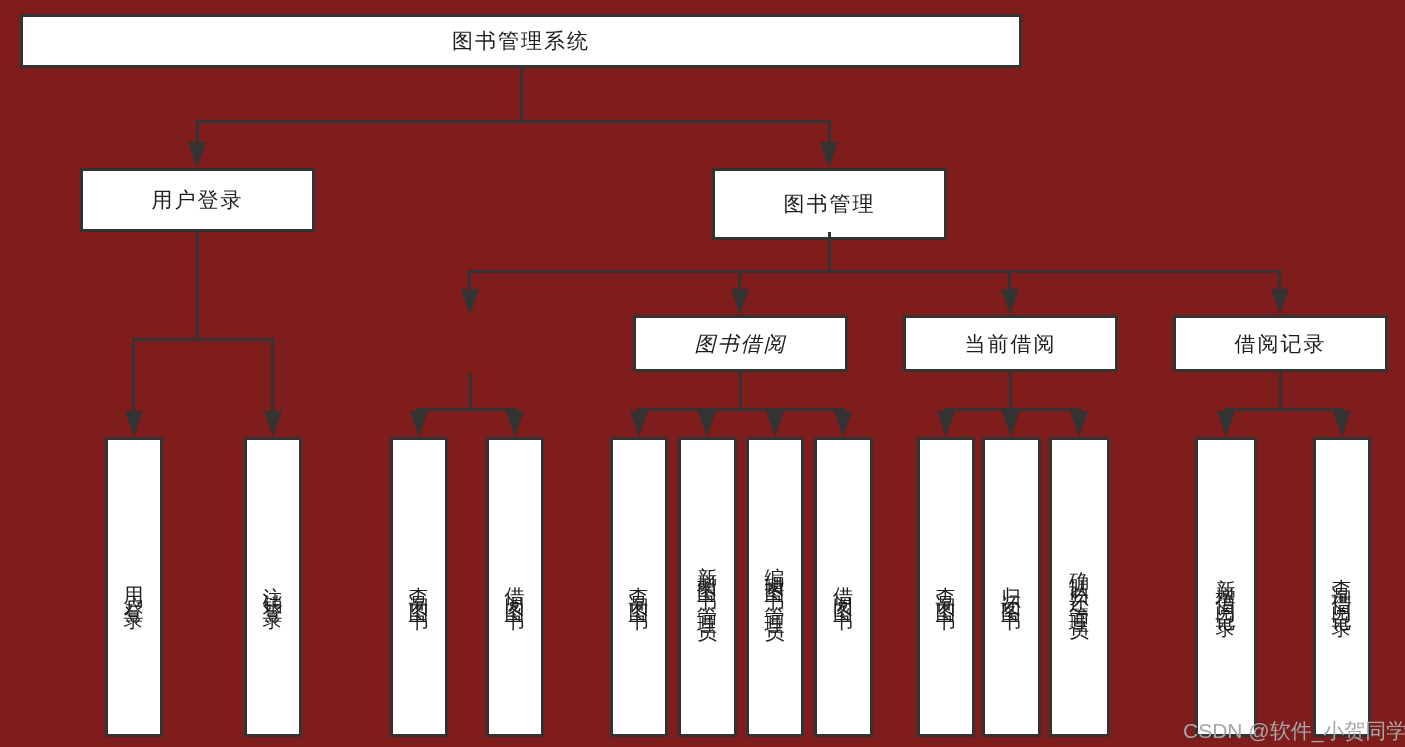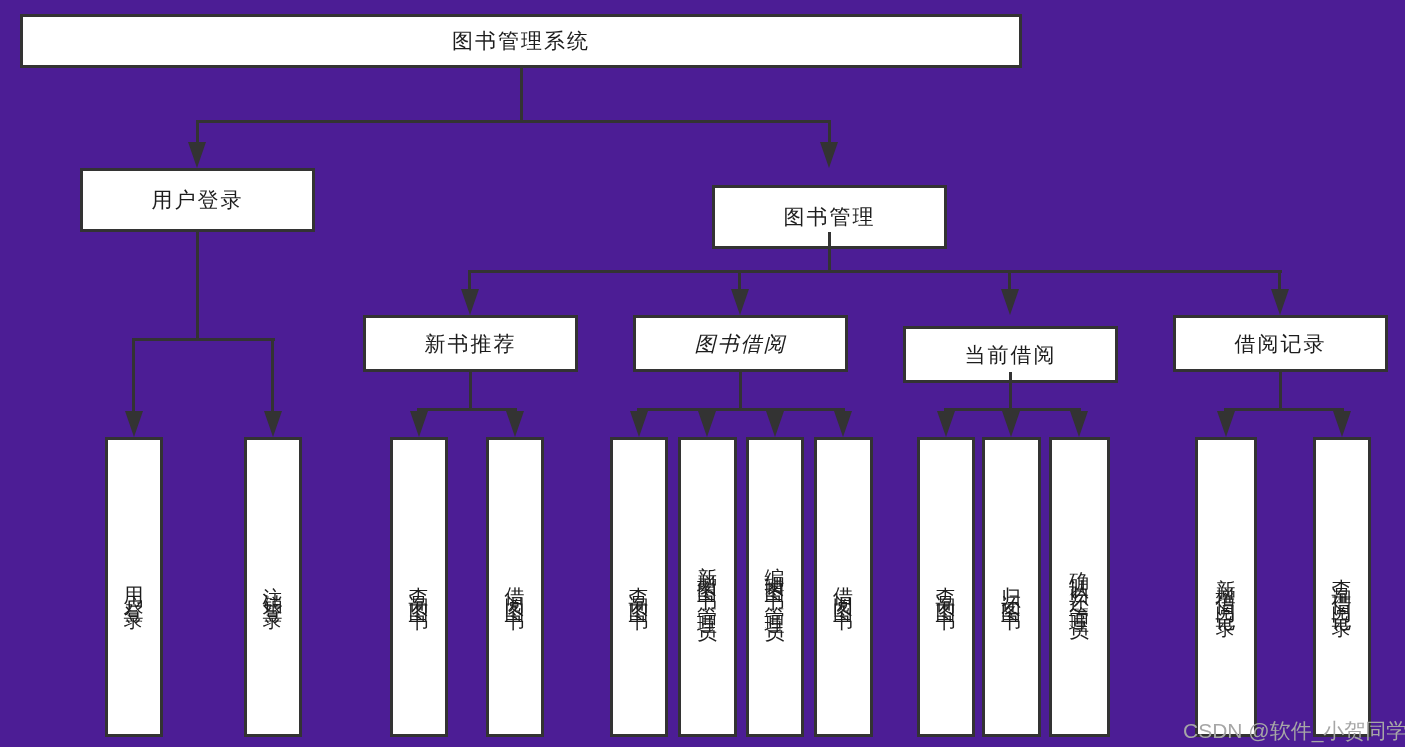--- a/index.html
+++ b/index.html
@@ -1,19 +1,19 @@
 <!DOCTYPE html>
 <html><head>
 <meta charset="utf-8">
 <style>
   html,body{margin:0;padding:0;background:#ffffff;}
   #canvas{
     position:relative;
     width:1405px;height:747px;
-    background:#4c1d95;
+    background:#7f1d1d;
     font-family:"Liberation Sans","DejaVu Sans",sans-serif;
     overflow:hidden;
   }
   .box{
     position:absolute;
     box-sizing:border-box;
     border:3px solid #333333;
     background:#ffffff;
     display:flex;align-items:center;justify-content:center;
   }
@@ -61,21 +61,21 @@
   <div class="vline" style="left:520px;top:68px;height:55px;"></div>
   <div class="hline" style="left:196px;top:120px;width:635px;"></div>
   <div class="vline" style="left:196px;top:120px;height:23px;"></div>
   <div class="arrow" style="left:188px;top:142px;"></div>
   <div class="vline" style="left:828px;top:120px;height:23px;"></div>
   <div class="arrow" style="left:820px;top:142px;"></div>
 
   <div class="box" style="left:80px;top:168px;width:235px;height:64px;">
     <span class="lbl">用户登录</span>
   </div>
-  <div class="box" style="left:712px;top:185px;width:235px;height:64px;">
+  <div class="box" style="left:712px;top:168px;width:235px;height:72px;">
     <span class="lbl">图书管理</span>
   </div>
 
   <div class="vline" style="left:196px;top:232px;height:109px;"></div>
   <div class="hline" style="left:132px;top:338px;width:143px;"></div>
   <div class="vline" style="left:132px;top:338px;height:76px;"></div>
   <div class="arrow" style="left:125px;top:411px;"></div>
   <div class="vline" style="left:271px;top:338px;height:76px;"></div>
   <div class="arrow" style="left:264px;top:411px;"></div>
 
@@ -83,27 +83,24 @@
   <div class="hline" style="left:468px;top:270px;width:814px;"></div>
   <div class="vline" style="left:468px;top:270px;height:22px;"></div>
   <div class="arrow" style="left:461px;top:289px;"></div>
   <div class="vline" style="left:738px;top:270px;height:22px;"></div>
   <div class="arrow" style="left:731px;top:289px;"></div>
   <div class="vline" style="left:1008px;top:270px;height:22px;"></div>
   <div class="arrow" style="left:1001px;top:289px;"></div>
   <div class="vline" style="left:1278px;top:270px;height:22px;"></div>
   <div class="arrow" style="left:1271px;top:289px;"></div>
 
-  <div class="box" style="left:363px;top:315px;width:215px;height:57px;">
-    <span class="lbl">新书推荐</span>
-  </div>
   <div class="box" style="left:633px;top:315px;width:215px;height:57px;font-style:italic;">
     <span class="lbl">图书借阅</span>
   </div>
-  <div class="box" style="left:903px;top:326px;width:215px;height:57px;">
+  <div class="box" style="left:903px;top:315px;width:215px;height:57px;">
     <span class="lbl">当前借阅</span>
   </div>
   <div class="box" style="left:1173px;top:315px;width:215px;height:57px;">
     <span class="lbl">借阅记录</span>
   </div>
 
   <div class="vline" style="left:469px;top:372px;height:39px;"></div>
   <div class="hline" style="left:417px;top:408px;width:100px;"></div>
   <div class="arrow" style="left:410px;top:411px;"></div>
   <div class="arrow" style="left:506px;top:411px;"></div>

